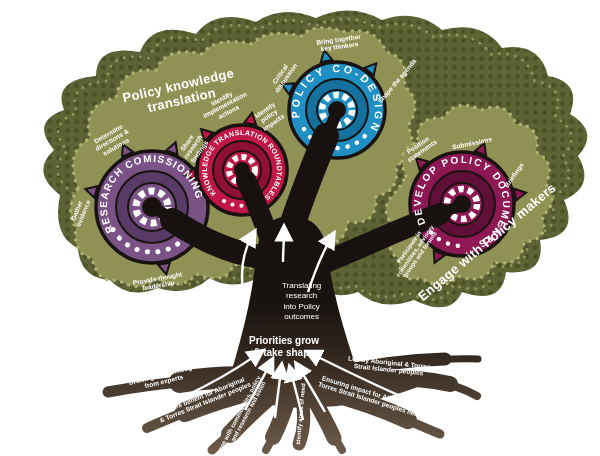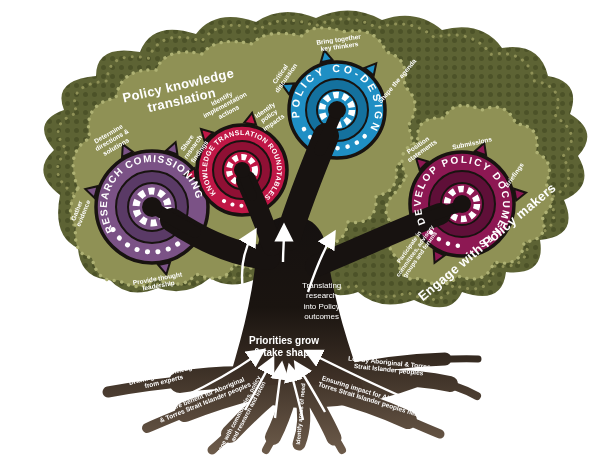--- a/index.html
+++ b/index.html
@@ -218,21 +218,21 @@
 key thinkers</div>
   <div class="lbl lbl-sm" style="left:397px;top:81px;font-size:6.5px;transform:translate(-50%,-50%) rotate(-50deg);white-space:nowrap;">Shape the agenda</div>
   <div class="lbl lbl-sm" style="left:420px;top:148px;font-size:6.5px;transform:translate(-50%,-50%) rotate(-35deg);">Position
 statements</div>
   <div class="lbl lbl-sm" style="left:472px;top:143px;font-size:6.5px;transform:translate(-50%,-50%) rotate(-12deg);">Submissions</div>
   <div class="lbl lbl-sm" style="left:514px;top:175px;font-size:6.5px;transform:translate(-50%,-50%) rotate(-55deg);">Briefings</div>
   <div class="lbl lbl-sm" style="left:415px;top:251px;font-size:6px;transform:translate(-50%,-50%) rotate(-55deg);">Participate in
 committees, advisory
 groups and forums</div>
 
-  <div class="lbl" style="left:282px;top:281px;font-size:8px;font-weight:normal;line-height:1.3;margin-left:20px;">Translating
+  <div class="lbl" style="left:282px;top:281px;font-size:8px;font-weight:normal;line-height:1.3;">Translating
 research
 into Policy
 outcomes</div>
   <div class="lbl" style="left:284px;top:347px;font-size:10px;transform:translate(-50%,-50%);">Priorities grow
 &amp; take shape</div>
 
   <div class="lbl lbl-sm" style="left:163px;top:378px;font-size:6.5px;transform:translate(-50%,-50%) rotate(-14deg);">Drawing in knowledge
 from experts</div>
   <div class="lbl lbl-sm" style="left:204px;top:399px;font-size:6.5px;transform:translate(-50%,-50%) rotate(-22deg);">Ensure benefit for Aboriginal
 &amp; Torres Strait Islander peoples</div>

